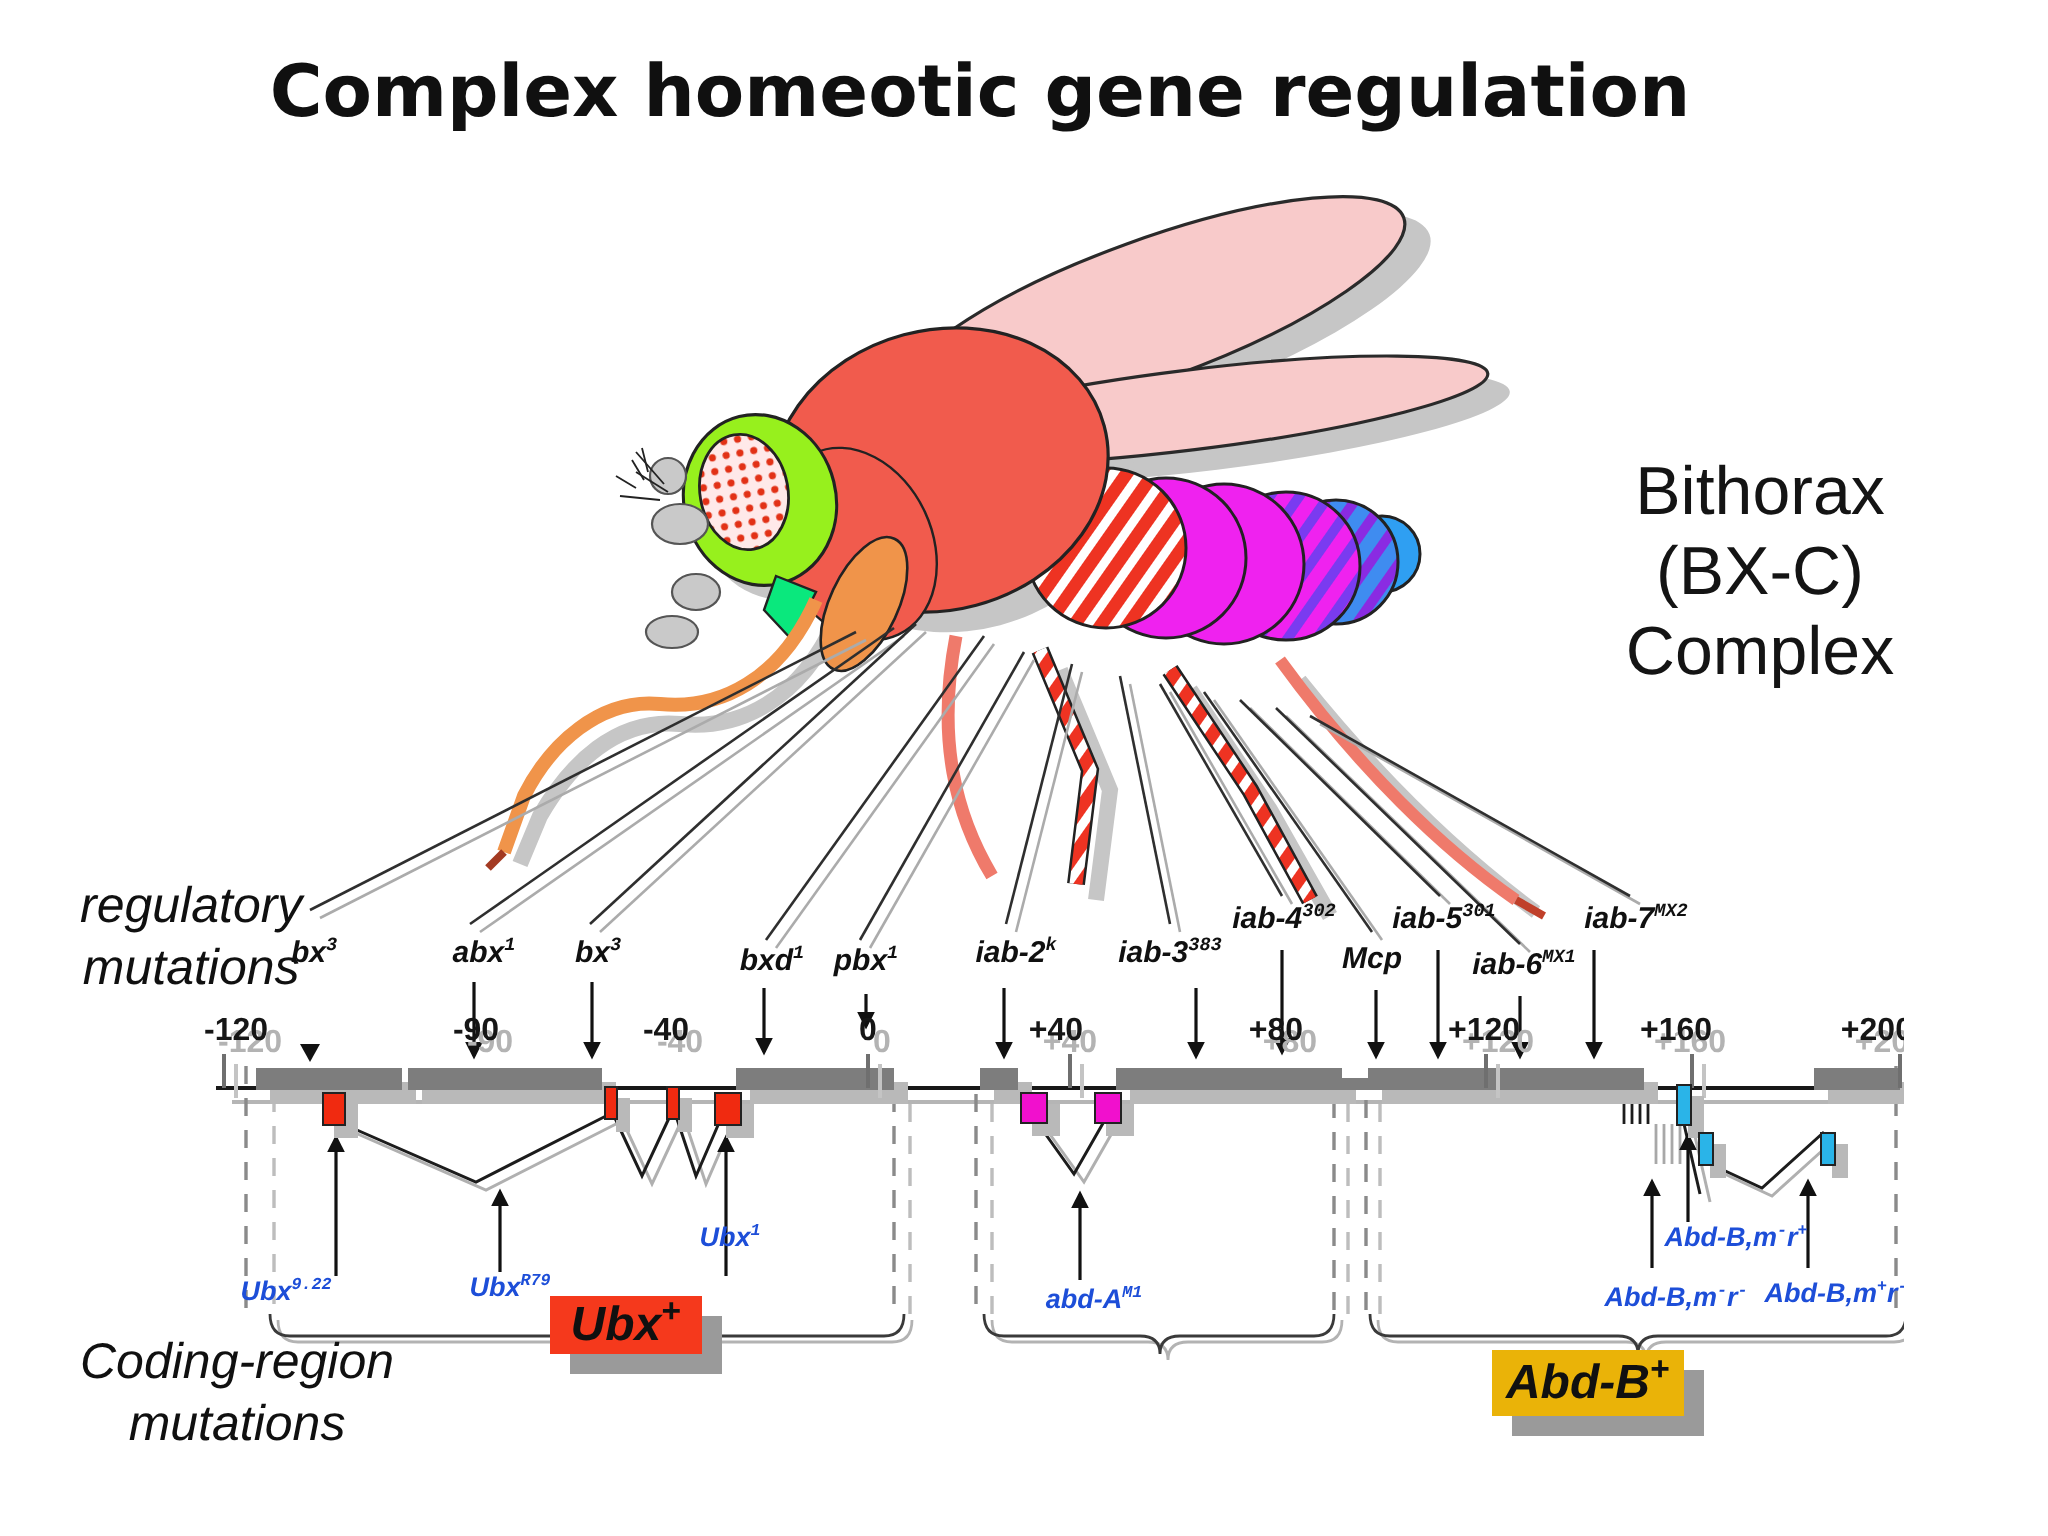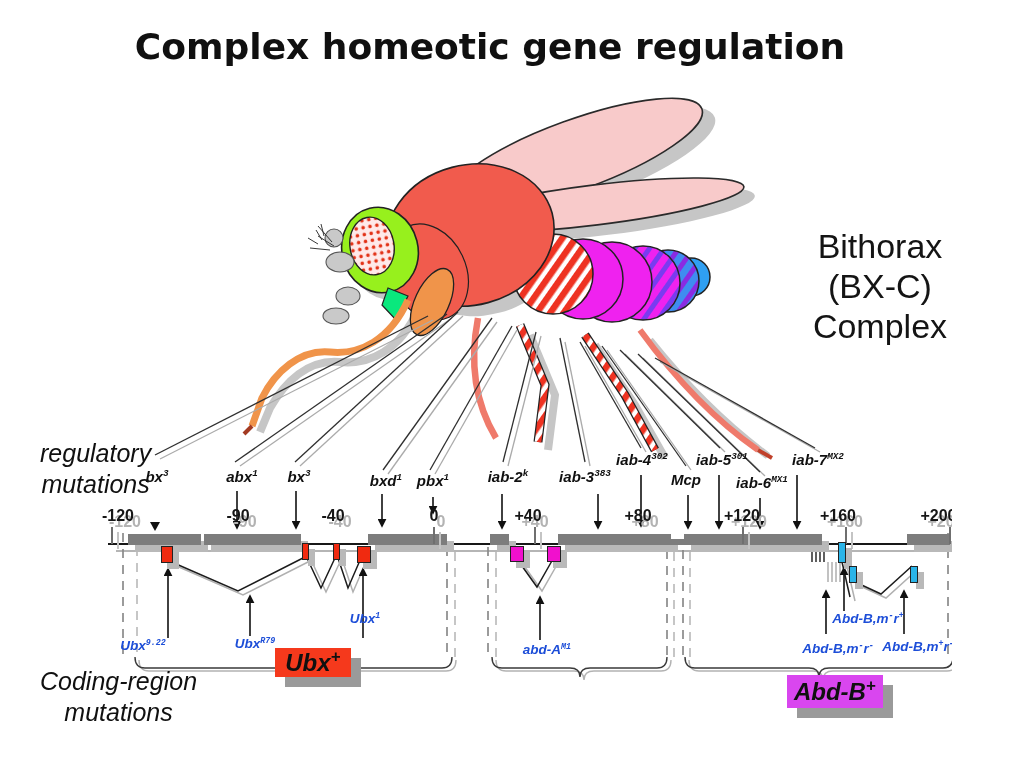--- a/index.html
+++ b/index.html
@@ -287,17 +287,17 @@
   <div class="clab" style="left:255px;top:636px"><span>Ubx</span><sup>R79</sup></div>
   <div class="clab" style="left:365px;top:611px"><span>Ubx</span><sup>1</sup></div>
   <div class="clab" style="left:547px;top:642px"><span>abd-A</span><sup>M1</sup></div>
   <div class="clab" style="left:868px;top:611px"><span>Abd-B,m</span><sup>-</sup><span>r</span><sup>+</sup></div>
   <div class="clab" style="left:838px;top:641px"><span>Abd-B,m</span><sup>-</sup><span>r</span><sup>-</sup></div>
   <div class="clab" style="left:918px;top:639px"><span>Abd-B,m</span><sup>+</sup><span>r</span><sup>-</sup></div>
 
   <div class="gene-box" style="left: 255px; top: 648px; width: 76px; height: 29px; background-color: rgb(245, 57, 28); margin-left: 20px;">
     <span><span>Ubx</span><sup>+</sup></span>
   </div>
-  <div class="gene-box" style="left: 787px; top: 675px; width: 96px; height: 33px; background-color: #d946ef;">
+  <div class="gene-box" style="left: 746px; top: 675px; width: 96px; height: 33px; background-color: #eab308;">
     <span><span>Abd-B</span><sup>+</sup></span>
   </div>
 
 </div>
 
 </body></html>

